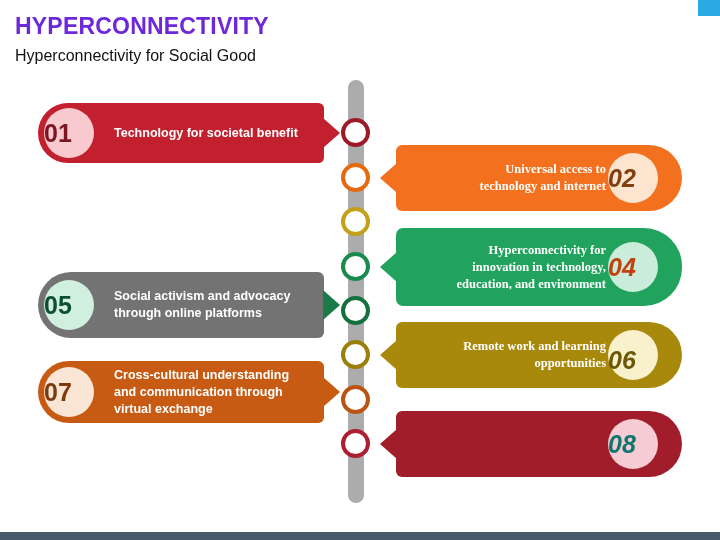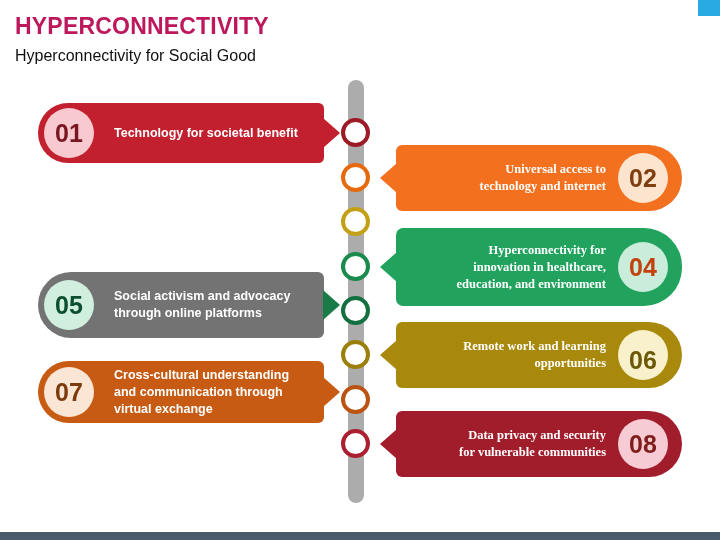--- a/index.html
+++ b/index.html
@@ -2,21 +2,21 @@
 <html><head>
 <meta charset="utf-8">
 <style>
   html,body{margin:0;padding:0;background:#fff;}
   .slide{
     position:relative;width:720px;height:540px;background:#ffffff;overflow:hidden;
     font-family:"Liberation Sans", sans-serif;
   }
   .title{
     position:absolute;left:15px;top:13px;margin:0;
-    font-size:23px;font-weight:700;color:#be185d;letter-spacing:.2px;
+    font-size:23px;font-weight:700;color:#6d28d9;letter-spacing:.2px;
   }
   .subtitle{
     position:absolute;left:15px;top:47px;margin:0;
     font-size:16px;font-weight:400;color:#111111;
   }
   .accent-square{position:absolute;top:0;right:0;width:22px;height:16px;}
   .footer-bar{position:absolute;left:0;bottom:0;width:720px;height:8px;}
   .timeline{position:absolute;left:0;top:0;width:720px;height:540px;}
   .tbar{position:absolute;left:348px;top:80px;width:16px;height:423px;border-radius:8px;z-index:1;}
   .banner{
@@ -24,24 +24,24 @@
   }
   .banner.left{left:38px;border-radius:38px 7px 7px 38px;padding-left:76px;padding-right:16px;}
   .banner.right{left:396px;border-radius:7px 38px 38px 7px;padding-right:76px;padding-left:16px;justify-content:flex-end;}
   .txt{
     color:#ffffff;font-size:12.5px;font-weight:700;line-height:17px;white-space:pre-line;
   }
   .banner.right .txt{text-align:right;font-family:Liberation Serif, serif;}
   .num{
     position:absolute;top:50%;transform:translateY(-50%);
     width:50px;height:50px;border-radius:50%;
-    display:flex;align-items:center;justify-content:center;
+    display:flex;align-items:center;justify-content:flex-start;
   }
   .banner.left .num{left:6px;}
-  .banner.right .num{right:14px;}
+  .banner.right .num{right:24px;font-style:italic;}
   .numtext{font-size:25px;font-weight:700;}
   .arrow{position:absolute;top:50%;transform:translateY(-50%);width:0;height:0;}
   .banner.left .arrow{
     right:-16px;border-top:15px solid transparent;border-bottom:15px solid transparent;border-left:17px solid #000;
   }
   .banner.right .arrow{
     left:-16px;border-top:15px solid transparent;border-bottom:15px solid transparent;border-right:17px solid #000;
   }
   .ring{
     position:absolute;width:21px;height:21px;border-radius:50%;
@@ -78,21 +78,21 @@
   </div>
   <div class="ring" style="left: 341px; top: 163px; border-color: rgb(229, 106, 13);"></div>
 
   <div class="ring" style="left: 341px; top: 207px; border-color: rgb(194, 161, 24);"></div>
 
   <div class="banner right" style="top: 228px; height: 78px; background: rgb(33, 163, 93);">
     <div class="num" style="background: rgb(201, 237, 218);">
       <span class="numtext" style="color: #c2410c;">04</span>
     </div>
     <div class="txt">Hyperconnectivity for
-innovation in healthcare,
+innovation in technology,
 education, and environment</div>
     <div class="arrow" style="border-right-color: rgb(33, 163, 93);"></div>
   </div>
   <div class="ring" style="left: 341px; top: 252px; border-color: rgb(26, 138, 77);"></div>
 
   <div class="banner left" style="top: 272px; height: 66px; background: #737373;">
     <div class="num" style="background: rgb(208, 239, 223);">
       <span class="numtext" style="color: rgb(12, 79, 46);">05</span>
     </div>
     <div class="txt">Social activism and advocacy
@@ -117,23 +117,21 @@
     </div>
     <div class="txt">Cross-cultural understanding
 and communication through
 virtual exchange</div>
     <div class="arrow" style="border-left-color: rgb(199, 91, 19);"></div>
   </div>
   <div class="ring" style="left: 341px; top: 385px; border-color: rgb(187, 84, 18);"></div>
 
   <div class="banner right" style="top: 411px; height: 66px; background: rgb(162, 29, 44);">
     <div class="num" style="background: rgb(247, 203, 211);">
-      <span class="numtext" style="color: #7f1d1d;">08</span>
+      <span class="numtext" style="color: #0f766e;">08</span>
     </div>
-    <div class="txt">Data privacy and security
-for vulnerable communities</div>
     <div class="arrow" style="border-right-color: rgb(162, 29, 44);"></div>
   </div>
   <div class="ring" style="left: 341px; top: 429px; border-color: rgb(172, 31, 48);"></div>
 </div>
 
   <div class="footer-bar" style="background: rgb(73, 90, 109);"></div>
 </div>
 
 </body></html>

